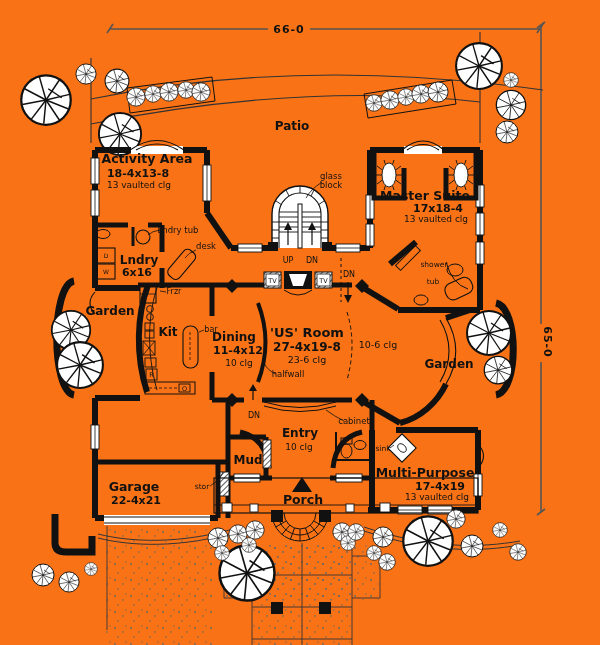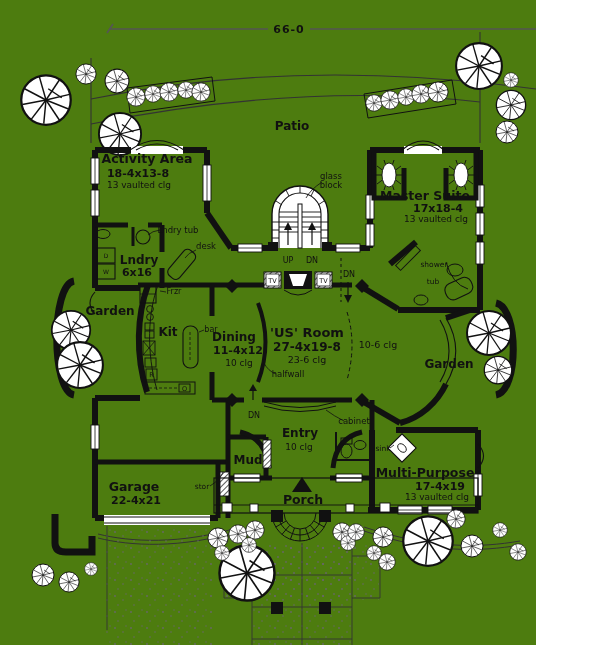--- a/index.html
+++ b/index.html
@@ -1,16 +1,16 @@
 <!DOCTYPE html>
 <html><head>
 <meta charset="utf-8">
 <style>
   html,body{margin:0;padding:0;background:#fff;}
-  .canvas{position:relative;width:536px;height:645px;background:#4d7c0f;overflow:hidden;
+  .canvas{position:relative;width:600px;height:645px;background:#f97316;overflow:hidden;
           font-family:"DejaVu Sans","Liberation Sans",sans-serif;}
   svg{display:block}
   text{fill:#111;font-family:"DejaVu Sans","Liberation Sans",sans-serif;}
   .rm{font-weight:bold;}
   .sz{font-weight:bold;}
   .clg{font-weight:normal;}
   .ann{font-weight:normal;}
   .dim{font-weight:bold;letter-spacing:1px;}
 </style>
 </head>

